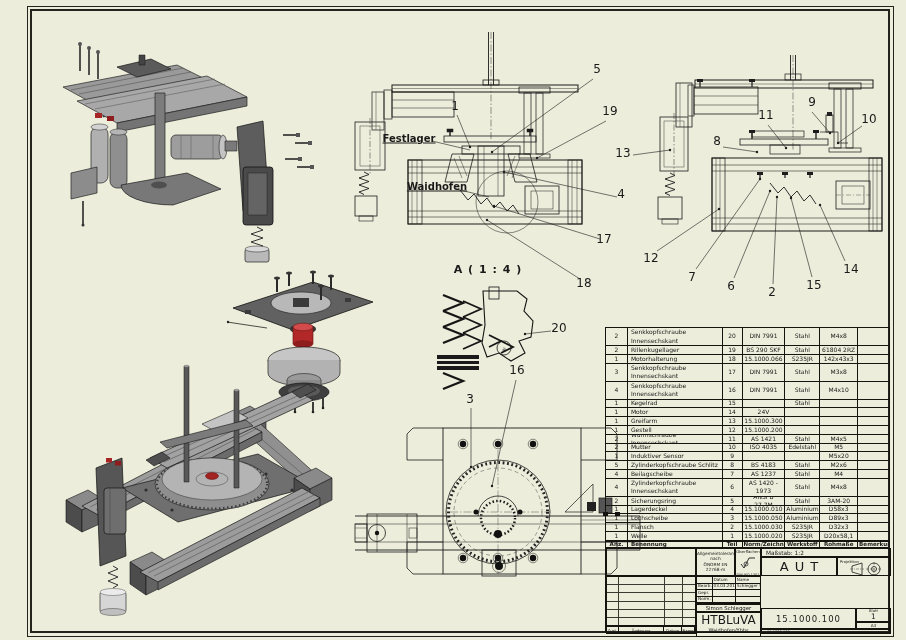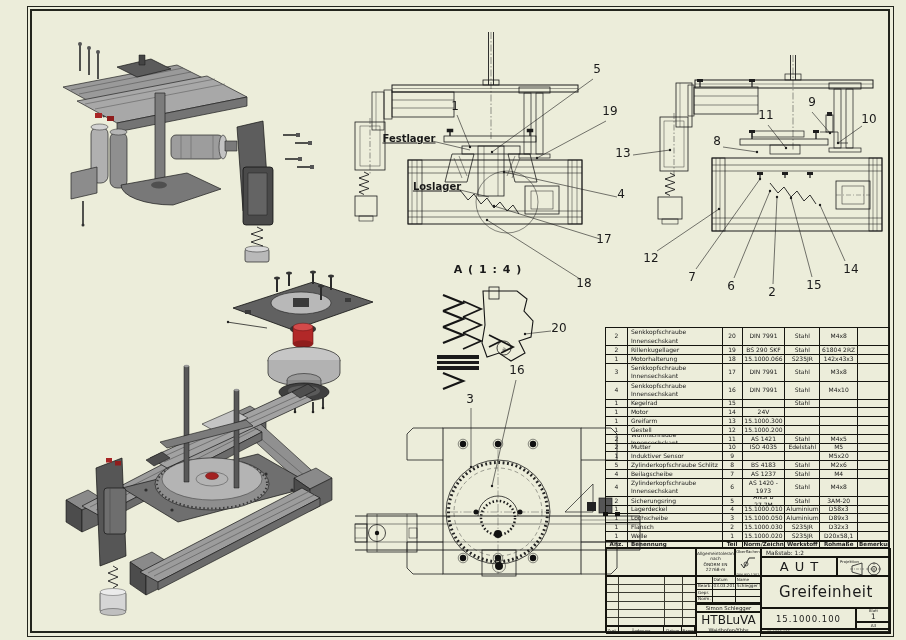--- a/index.html
+++ b/index.html
@@ -487,21 +487,21 @@
       <div class="callout" style="left: 623px; top: 153px;">13</div>
       <div class="callout" style="left: 651px; top: 258px;">12</div>
       <div class="callout" style="left: 692px; top: 277px;">7</div>
       <div class="callout" style="left: 731px; top: 286px;">6</div>
       <div class="callout" style="left: 772px; top: 292px;">2</div>
       <div class="callout" style="left: 814px; top: 285px;">15</div>
       <div class="callout" style="left: 851px; top: 269px;">14</div>
     </div>
   <div id="vlabels">
       <div class="vlabel u" style="left: 409px; top: 138px;">Festlager</div>
-      <div class="vlabel u" style="left: 437px; top: 186px;">Loslager</div>
+      <div class="vlabel u" style="left: 437px; top: 186px;">Waidhofen</div>
       <div class="vlabel big" style="left: 488px; top: 269px;">A ( 1 : 4 )</div>
       <div class="vlabel tiny" style="left: 504px; top: 348px;">a</div>
     </div>
 
   <div id="parts-table">
       <div class="prow h2">
         <div class="pcell c0">2</div>
         <div class="pcell c1">
           <div>Senkkopfschraube</div>
           <div>Innensechskant</div>
@@ -785,21 +785,20 @@
           <div class="acell a0">Norm.</div>
           <div class="acell a1"></div>
           <div class="acell a2"></div>
         </div>
       </div>
     <div class="tb tb-author">Simon Schlegger</div>
     <div class="tb tb-school">
       <div class="sname">HTBLuVA</div>
       <div class="sloc">Waidhofen/Ybbs</div>
     </div>
-    <div class="tb tb-title">Greifeinheit</div>
     <div class="tb tb-number">15.1000.100</div>
     <div class="tb tb-blatt">
       <div class="blabel">Blatt</div>
       <div class="bnum">1</div>
     </div>
     <div class="tb tb-format">A3</div>
     <div class="tb tb-strip">15.1000.100</div>
   </div>
 </div>
 

